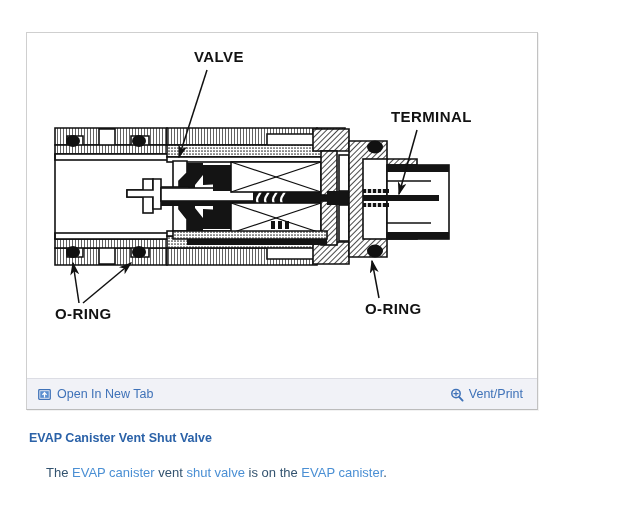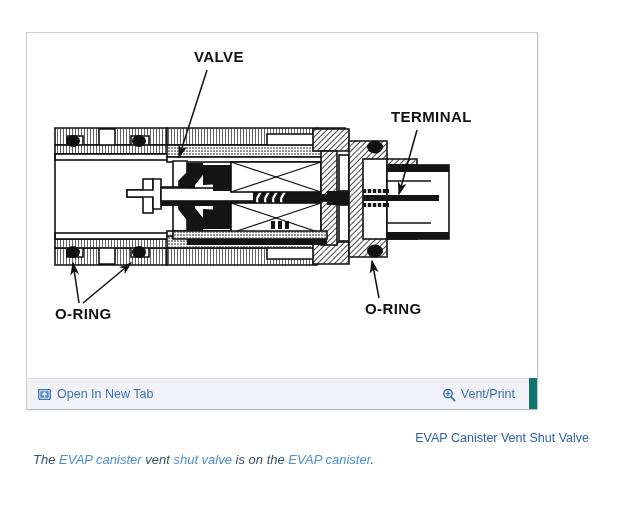--- a/index.html
+++ b/index.html
@@ -50,21 +50,21 @@
   .figure-svg {
     display: block;
     width: 510px;
     height: 345px;
   }
 
   
   .viewer-toolbar {
     position: absolute;
     left: 0;
-    right: 8px;
+    right: 0;
     bottom: 0;
     height: 31px;
     background: #f1f2f7;
     border-top: 1px solid #dcdde4;
     display: flex;
     align-items: center;
     justify-content: space-between;
     padding: 0 14px 0 11px;
     box-sizing: border-box;
   }
@@ -90,33 +90,31 @@
 
   
   .caption-block {
     position: absolute;
     left: 29px;
     top: 430px;
     width: 560px;
   }
   .caption-title {
     font-size: 12.5px;
-    font-weight: normal;
+    font-weight: bold;
     color: #2b62a8;
     line-height: 16px;
     margin: 0 0 3px 0;
-    text-align: right;
   }
   .caption-line {
     font-size: 13px;
     color: #31506e;
     line-height: 20px;
-    margin: 4px;
+    margin: 17px;
     white-space: nowrap;
-    font-style: italic;
   }
   .caption-line .lnk {
     color: #4a8fd4;
     cursor: pointer;
   }
   .caption-line .plain { color: #33536f; }
 
   
   .dg-label {
     font-family: "Liberation Sans", sans-serif;

